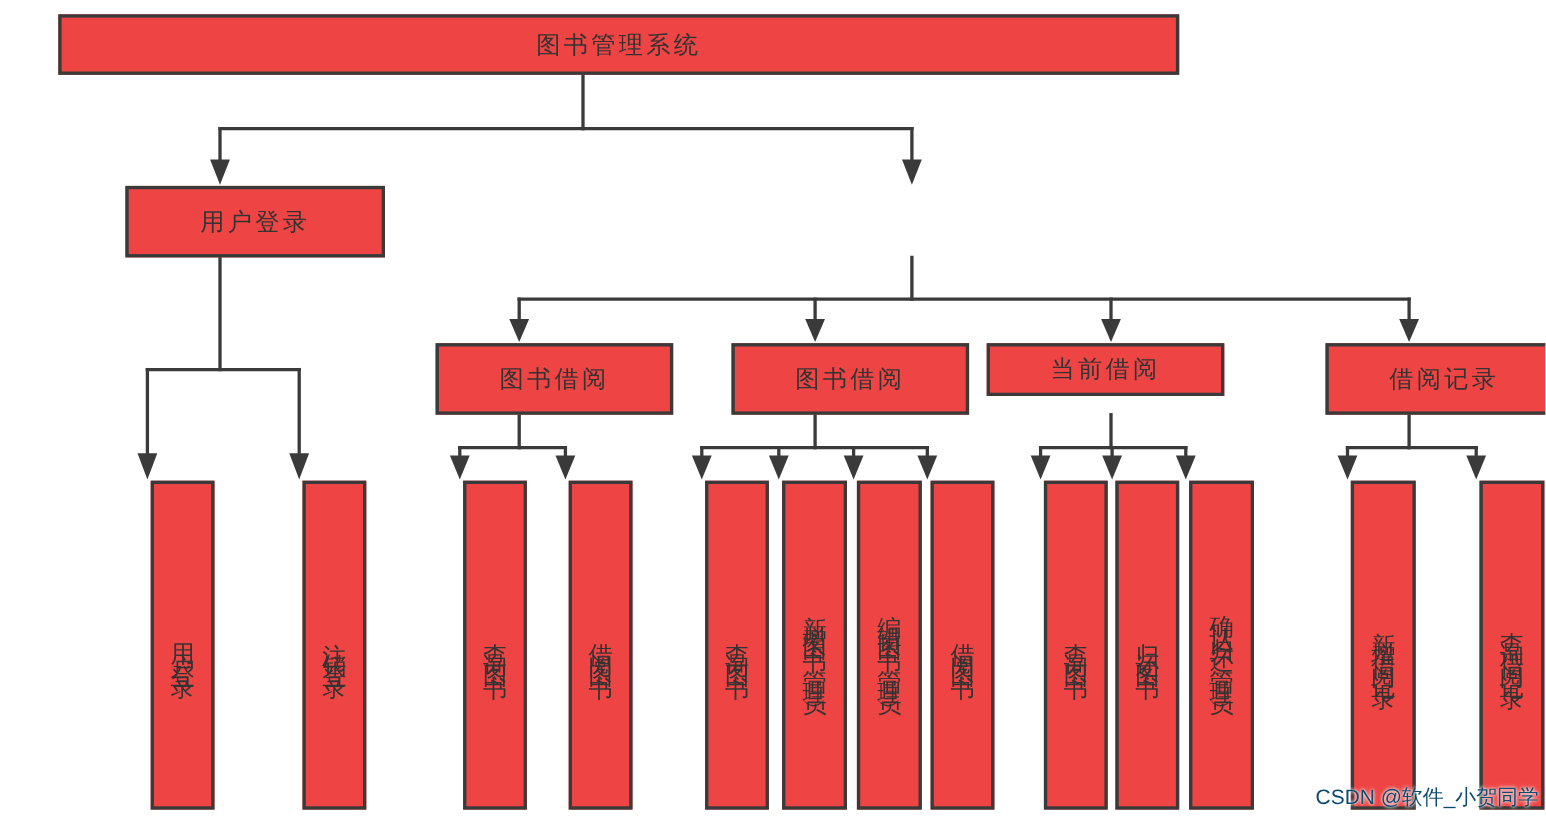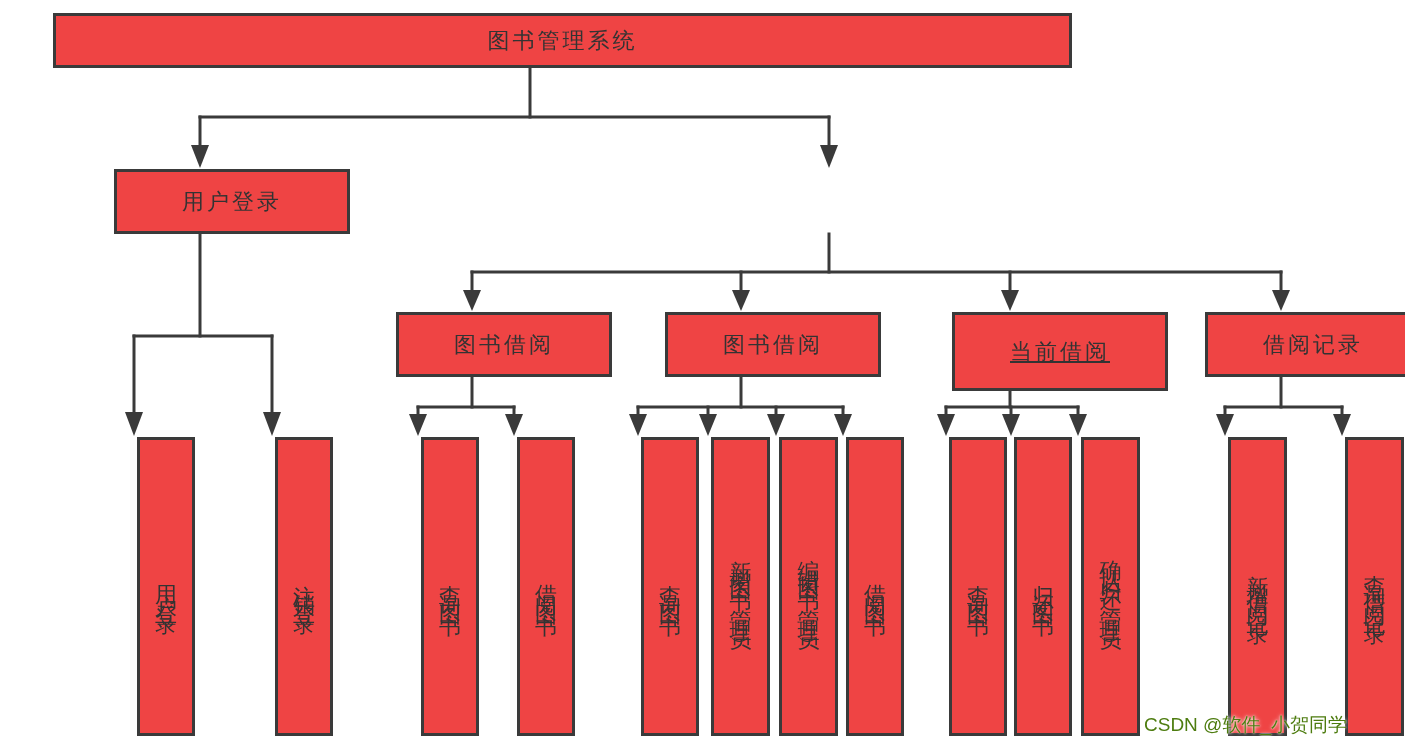--- a/index.html
+++ b/index.html
@@ -46,25 +46,25 @@
   }
   .box.leaf .vlbl {
     writing-mode: vertical-rl;
     text-orientation: mixed;
     font-size: 22px;
     letter-spacing: 10px;
     line-height: 1;
   }
   .watermark {
     position: absolute;
-    left: 1144px;
+    left: 1196px;
     top: 712px;
     z-index: 3;
     font-size: 19px;
-    color: #4d7c0f;
+    color: #0c4a6e;
     white-space: nowrap;
     text-shadow: 0 0 2px #ffffff, 0 0 4px #ffffff;
   }
 </style>
 </head>
 <body>
 
 <div class="canvas">
 
   <svg class="edges" viewBox="0 0 1405 747" aria-hidden="true">
@@ -150,21 +150,21 @@
   <div class="box" style="left:82px; top:169px; width:236px; height:65px;">
     <span class="lbl">用户登录</span>
   </div>
 
   <div class="box" style="left:364px; top:312px; width:216px; height:65px;">
     <span class="lbl">图书借阅</span>
   </div>
   <div class="box" style="left:633px; top:312px; width:216px; height:65px;">
     <span class="lbl">图书借阅</span>
   </div>
-  <div class="box" style="left:920px; top:312px; width:216px; height:79px;text-decoration:underline;">
+  <div class="box" style="left:865px; top:312px; width:216px; height:48px;">
     <span class="lbl">当前借阅</span>
   </div>
   <div class="box" style="left:1173px; top:312px; width:216px; height:65px;">
     <span class="lbl">借阅记录</span>
   </div>
 
   <div class="box leaf" style="left:105px; top:437px; width:58px; height:299px;">
     <span class="vlbl">用户登录</span>
   </div>
   <div class="box leaf" style="left:243px; top:437px; width:58px; height:299px;">

